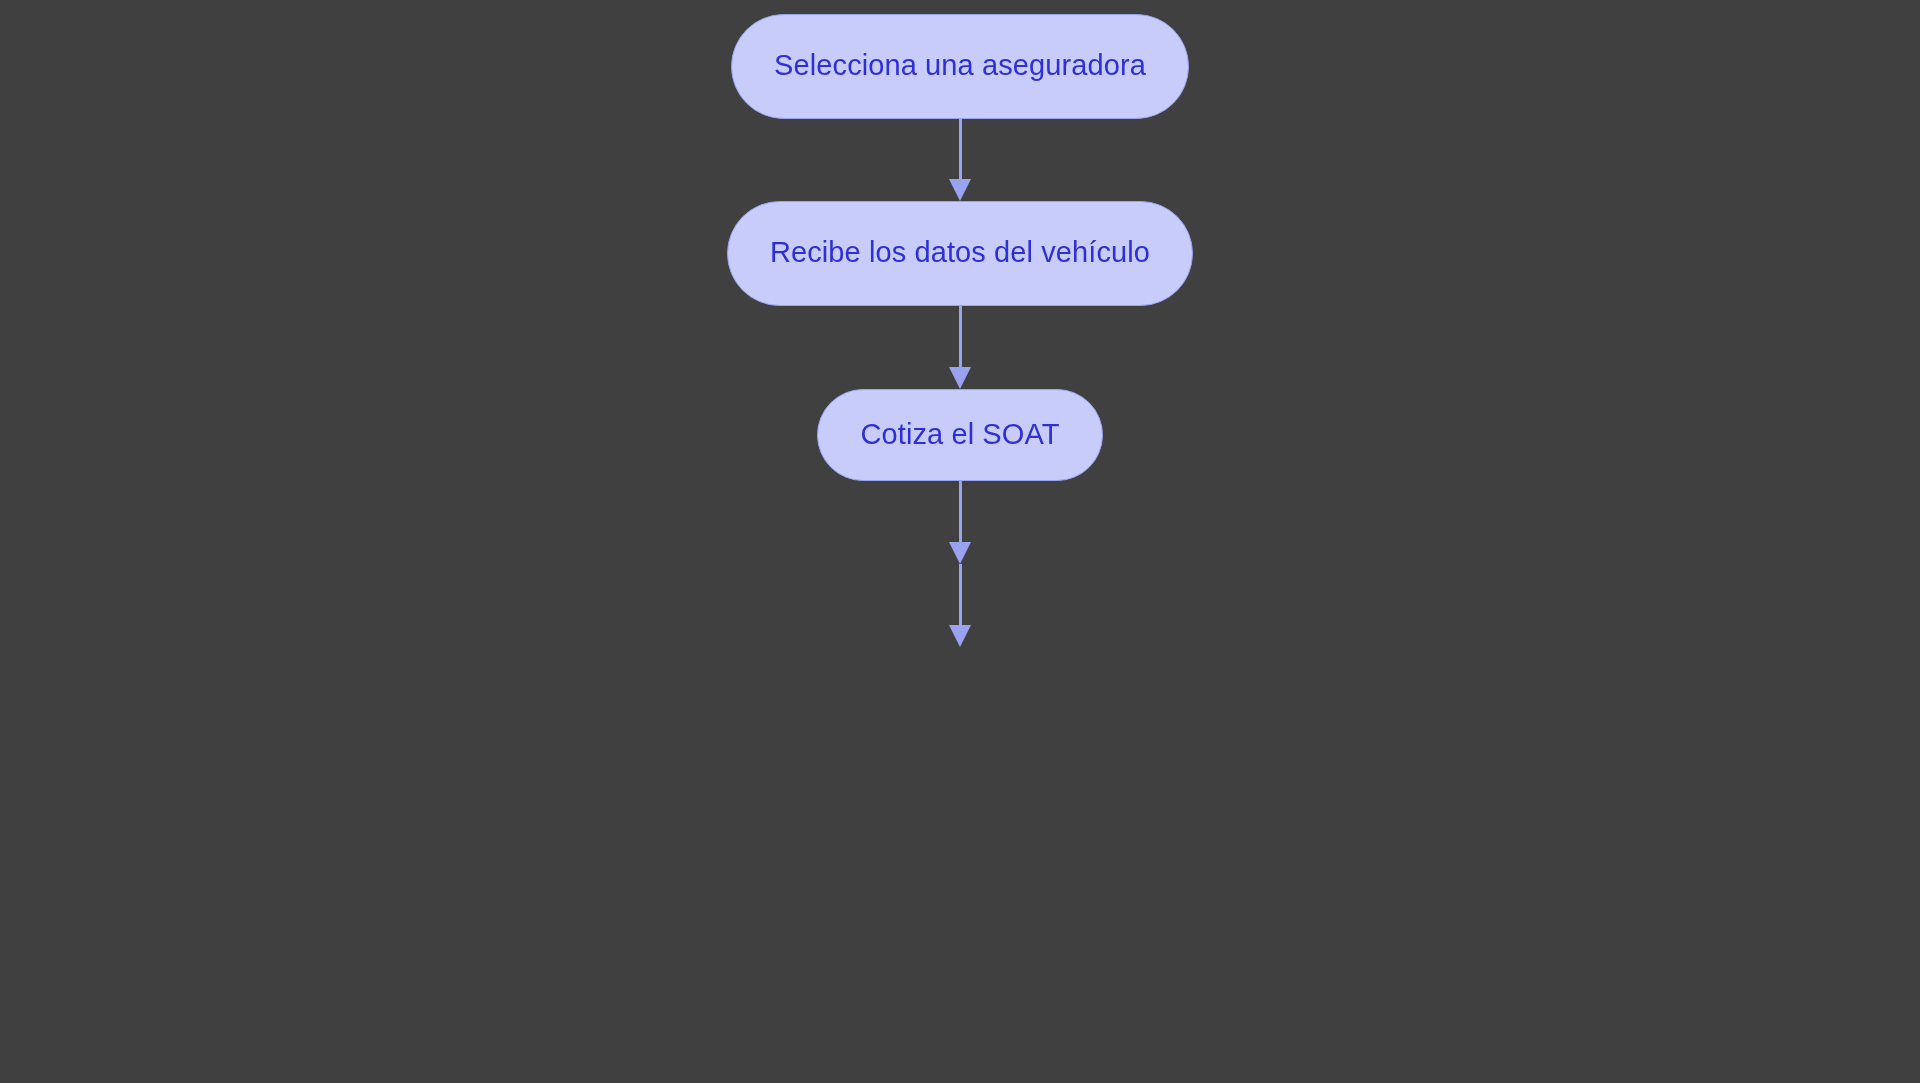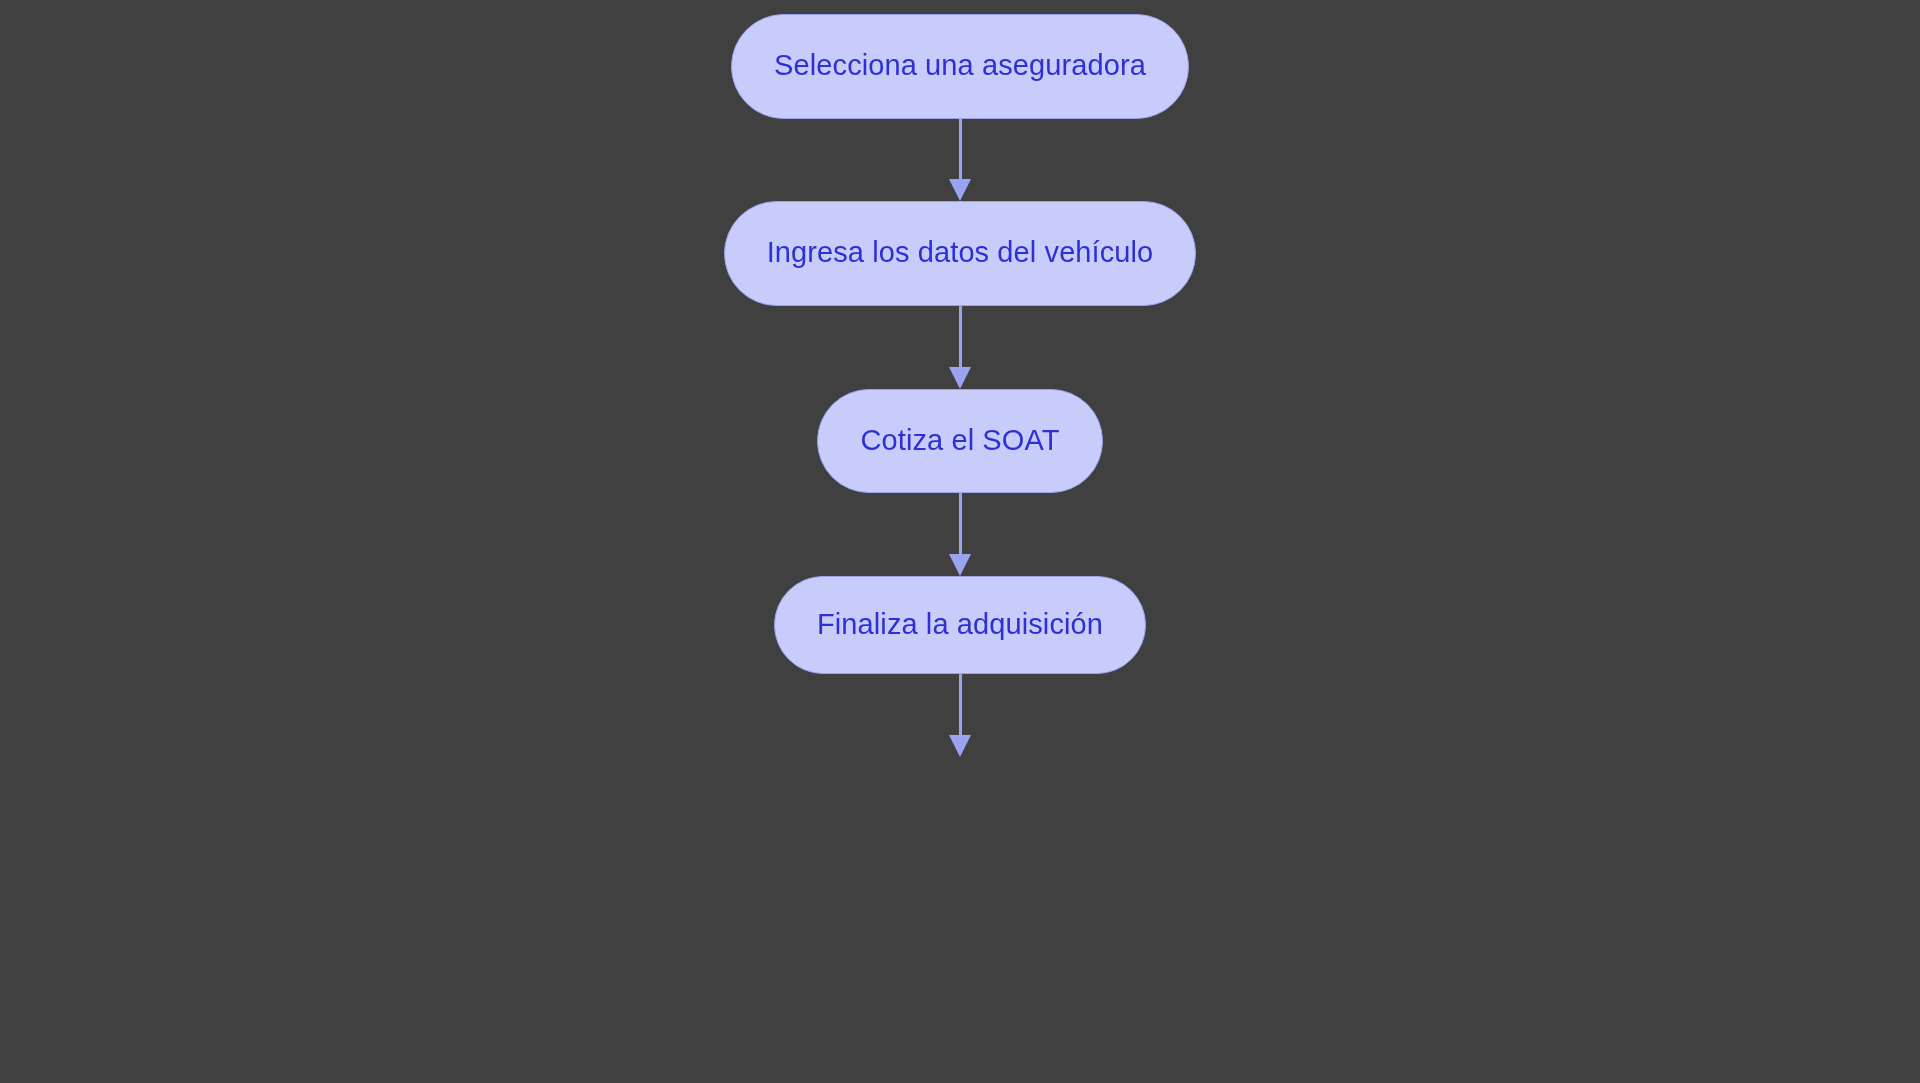--- a/index.html
+++ b/index.html
@@ -54,21 +54,21 @@
   }
 
   .node-label {
     display: block;
     transform: translateY(-1px);
   }
 
   
   .node-h-tall   { height: 105px; }
   .node-h-mid    { height: 98px;  }
-  .node-h-small  { height: 104px; justify-content: center;  }
+  .node-h-small  { height: 92px; justify-content: center;  }
 
   
   .connector {
     position: relative;
     width: 30px;
     display: flex;
     flex-direction: column;
     align-items: center;
   }
   .connector .stem {
@@ -103,40 +103,37 @@
     <div class="node node-h-tall">
       <span class="node-label">Selecciona una aseguradora</span>
     </div>
 
     <div class="connector conn-1">
       <div class="stem"></div>
       <div class="arrowhead"></div>
     </div>
 
     <div class="node node-h-tall">
-      <span class="node-label">Ingresa los datos del vehículo</span>
+      <span class="node-label">Recibe los datos del vehículo</span>
     </div>
 
     <div class="connector conn-2">
       <div class="stem"></div>
       <div class="arrowhead"></div>
     </div>
 
     <div class="node node-h-small">
       <span class="node-label">Cotiza el SOAT</span>
     </div>
 
     <div class="connector conn-3">
       <div class="stem"></div>
       <div class="arrowhead"></div>
     </div>
 
-    <div class="node node-h-mid">
-      <span class="node-label">Finaliza la adquisición</span>
-    </div>
 
     <div class="connector conn-4">
       <div class="stem"></div>
       <div class="arrowhead"></div>
     </div>
 
 
   </div>
 </div>
 

